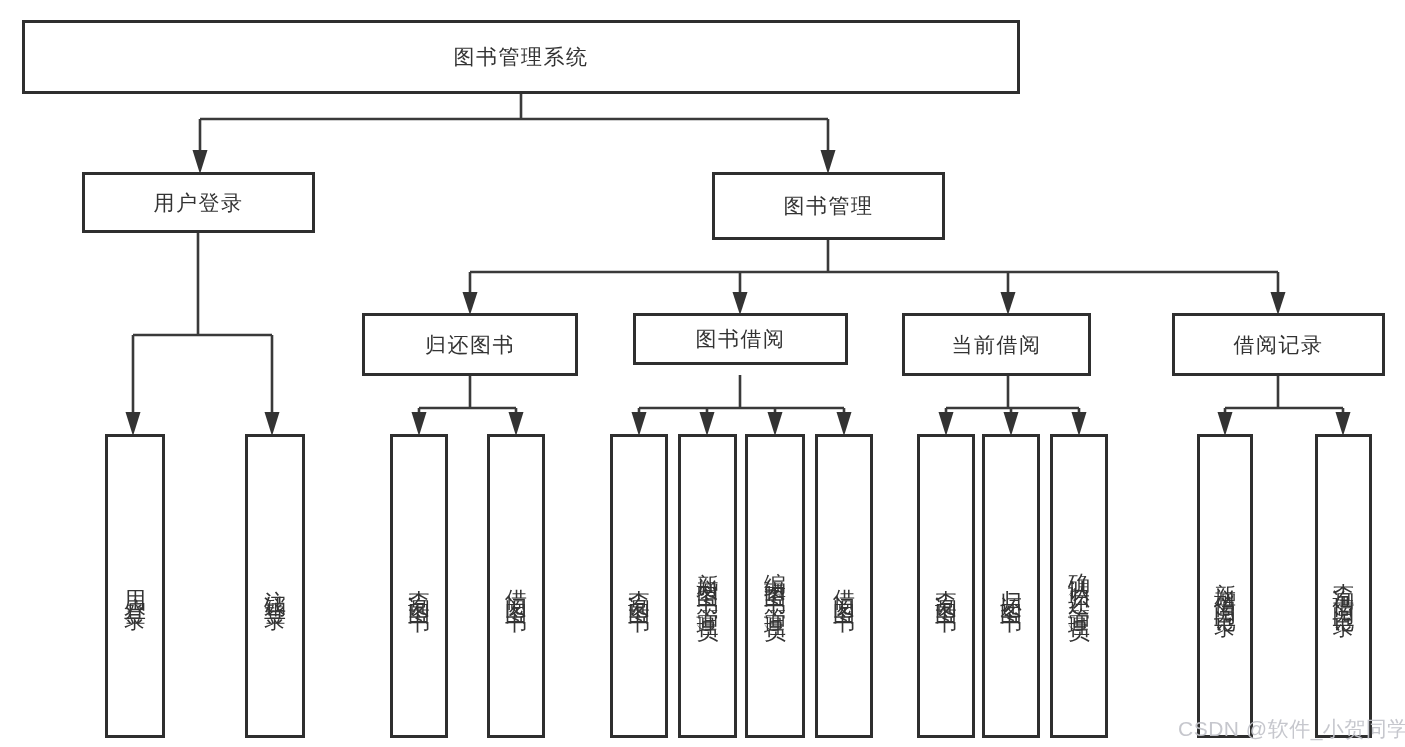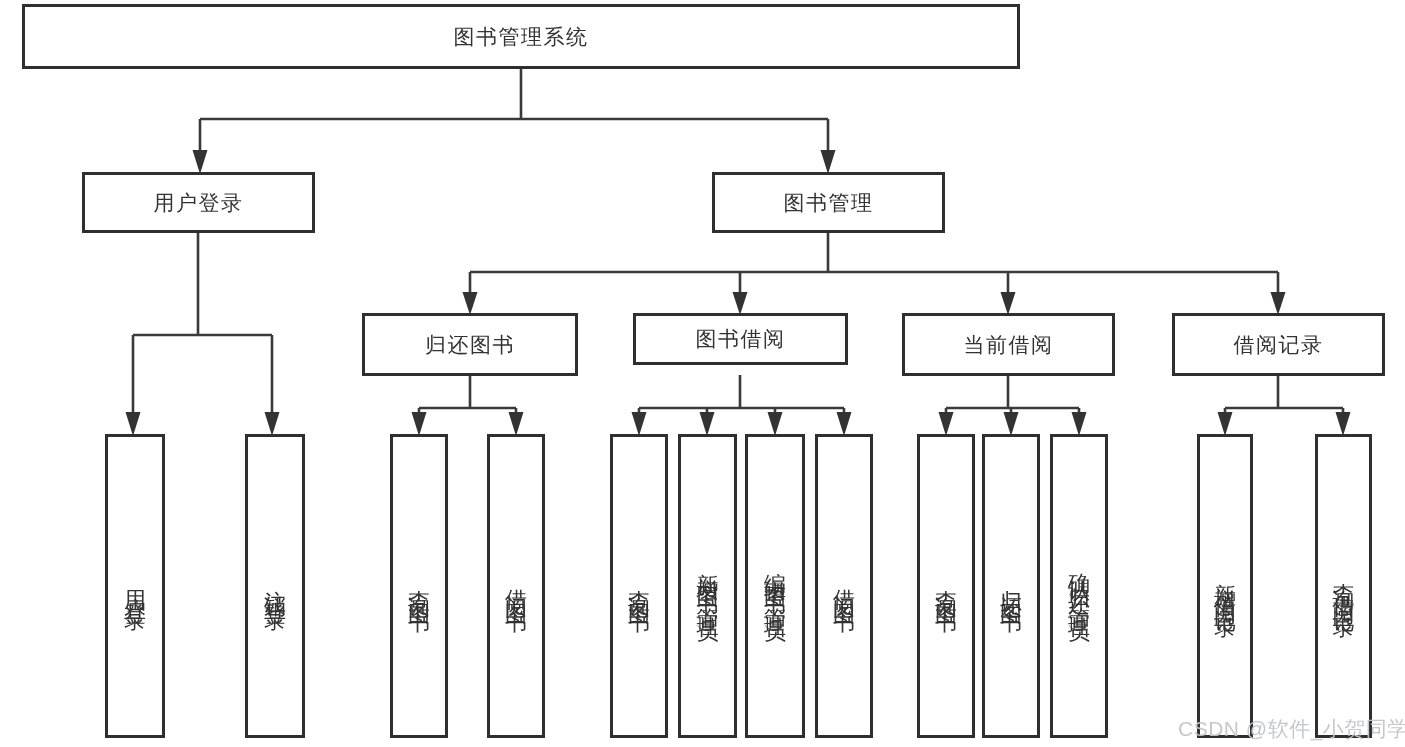--- a/index.html
+++ b/index.html
@@ -88,38 +88,38 @@
         <polygon points="767.5,412 782.5,412 775,436"></polygon>
         <polygon points="836.5,412 851.5,412 844,436"></polygon>
         <polygon points="938.5,412 953.5,412 946,436"></polygon>
         <polygon points="1003.5,412 1018.5,412 1011,436"></polygon>
         <polygon points="1071.5,412 1086.5,412 1079,436"></polygon>
         <polygon points="1217.5,412 1232.5,412 1225,436"></polygon>
         <polygon points="1335.5,412 1350.5,412 1343,436"></polygon>
       </g>
   </svg>
 
-  <div class="node h" style="left:22px; top:4px; width:998px; height:65px;">
+  <div class="node h" style="left:22px; top:20px; width:998px; height:74px;">
     <span>图书管理系统</span>
   </div>
 
   <div class="node h" style="left:82px; top:172px; width:233px; height:61px;">
     <span>用户登录</span>
   </div>
-  <div class="node h" style="left:712px; top:172px; width:233px; height:61px;">
+  <div class="node h" style="left:712px; top:172px; width:233px; height:68px;">
     <span>图书管理</span>
   </div>
 
   <div class="node h" style="left:362px; top:313px; width:216px; height:63px;">
     <span>归还图书</span>
   </div>
   <div class="node h" style="left:633px; top:313px; width:215px; height:52px;">
     <span>图书借阅</span>
   </div>
-  <div class="node h" style="left:902px; top:313px; width:213px; height:63px;">
+  <div class="node h" style="left:902px; top:313px; width:189px; height:63px;">
     <span>当前借阅</span>
   </div>
   <div class="node h" style="left:1172px; top:313px; width:213px; height:63px;">
     <span>借阅记录</span>
   </div>
 
   <div class="node v" style="left:105px; top:434px; width:60px; height:304px;">
     <span>用户登录</span>
   </div>
   <div class="node v" style="left:245px; top:434px; width:60px; height:304px;">

